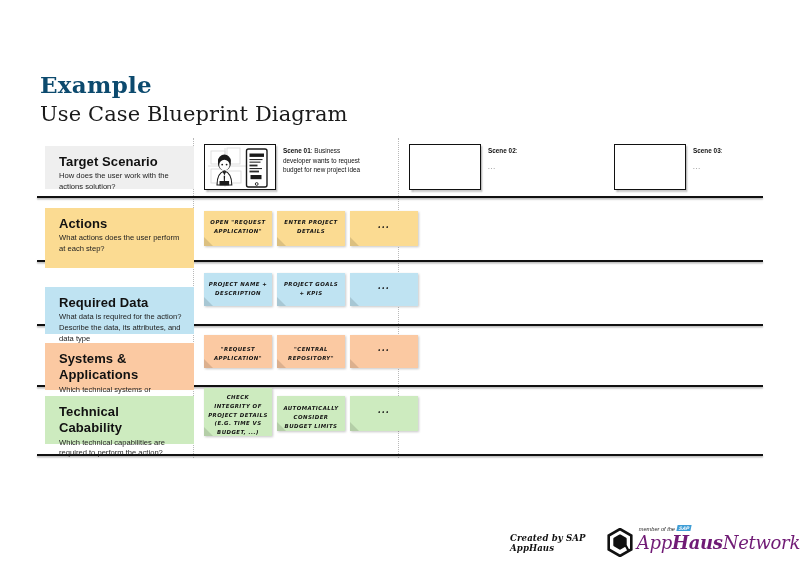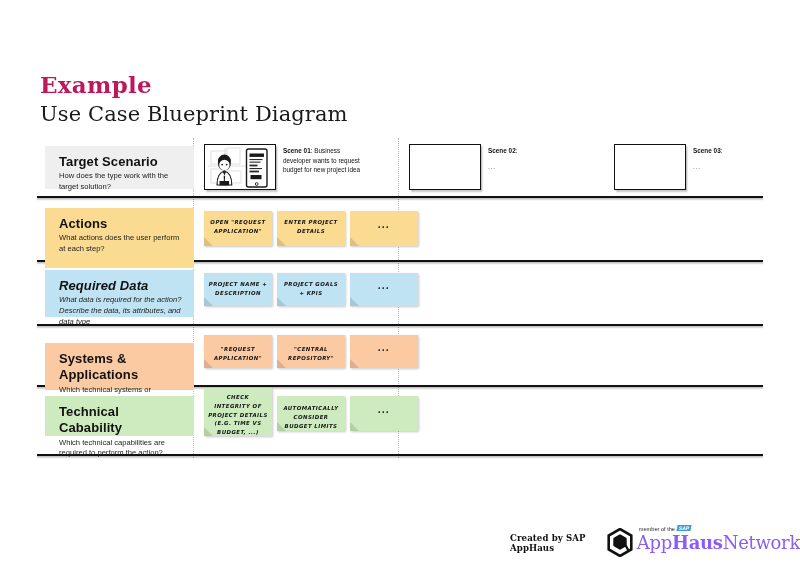--- a/index.html
+++ b/index.html
@@ -11,21 +11,21 @@
   }
   #canvas { position: relative; width: 800px; height: 566px; background: #fff; }
 
   
   .title-block { position: absolute; left: 40px; top: 72px; }
   .title-main {
     font-family: "DejaVu Serif", serif;
     font-weight: bold;
     font-size: 23px;
     letter-spacing: .3px;
-    color: #be185d;
+    color: #0c4a6e;
     line-height: 1.1;
   }
   .title-sub {
     font-family: "DejaVu Serif", serif;
     font-size: 21px;
     color: #1a1a1a;
     margin-top: 5px;
     line-height: 1.15;
     letter-spacing: .1px;
   }
@@ -100,40 +100,40 @@
     flex: none;
   }
   .scene-text { margin-left: 7px; padding-top: 2px; }
   .scene-label {
     font-size: 6.4px; line-height: 1.5; color: #111; max-width: 78px;
   }
   .scene-label b { font-weight: bold; }
   .scene-dots { font-size: 6.4px; color: #555; margin-top: 7px; letter-spacing: .8px; }
 
   
-  .footer { position: absolute; left: 510px; top: 528px; display: flex; align-items: center; }
+  .footer { position: absolute; left: 510px; top: 528px; display: flex; align-items: center; font-style: italic; }
   .footer-credit {
     font-size: 8.6px; font-weight: bold; color: #111;
     font-family: "DejaVu Serif", serif; letter-spacing: .1px;
   }
   .logo-wrap { display: flex; align-items: center; margin-left: 16px; }
   .logo-hex { width: 26px; height: 29px; flex: none; }
   .logo-txt { margin-left: 4px; position: relative; }
   .logo-member {
     font-size: 5.6px; color: #2b2b2b; position: absolute;
     top: -9px; left: 2px; white-space: nowrap;
   }
   .logo-member .sapbox {
     display: inline-block; background: #3f9ed6; color: #fff;
     font-size: 5px; font-weight: bold; padding: 0 2px; margin-left: 2px;
     transform: skewX(-12deg); vertical-align: 1px;
   }
   .logo-name {
     font-family: "DejaVu Serif", serif;
-    font-size: 18px; color: #8b5cf6; letter-spacing: -.3px; line-height: 1;
+    font-size: 18px; color: #701a75; letter-spacing: -.3px; line-height: 1;
   }
   .logo-name b { font-weight: bold; }
   .logo-name span.light { font-weight: normal; }
 </style>
 </head>
 <body>
 
 <div id="canvas">
 
   <div class="title-block">
@@ -147,21 +147,21 @@
     <div class="vdiv" style="left:361px; height:320px;"></div>
 
     <div class="hrule" style="top:58px;"></div>
     <div class="hrule" style="top:122px;"></div>
     <div class="hrule" style="top:186px;"></div>
     <div class="hrule" style="top:247px;"></div>
     <div class="hrule" style="top:316px;"></div>
 
     <div class="rowlabel" style="top:8px; left:8px; height:43px; background:#EFEFEF;">
       <div class="rl-title">Target Scenario</div>
-      <div class="rl-desc">How does the type work with the target solution?</div>
+      <div class="rl-desc">How does the user work with the actions solution?</div>
     </div>
 
     <div class="scene" style="left:167px; top:6px;">
       <div class="scene-thumb">
         <svg width="72" height="46" viewBox="0 0 72 46">
           <rect x="0" y="0" width="72" height="46" fill="#fff"></rect>
           <g stroke="#d8d8d8" stroke-width=".8" fill="none">
             <rect x="6" y="6" width="14" height="13"></rect>
             <rect x="22" y="3" width="13" height="16"></rect>
             <rect x="6" y="24" width="12" height="14"></rect>
@@ -226,37 +226,37 @@
     </div>
 
     <div class="rowlabel" style="top:70px; left:8px; height:60px; background:#FBDB92;">
       <div class="rl-title">Actions</div>
       <div class="rl-desc">What actions does the user perform at each step?</div>
     </div>
     <div class="note" style="left:167px; top:73px; width:68px; height:35px; background:#FBDB92;">Open "Request Application"</div>
     <div class="note" style="left:240px; top:73px; width:68px; height:35px; background:#FBDB92;">Enter project details</div>
     <div class="note ellipsis" style="left:313px; top:73px; width:68px; height:35px; background:#FBDB92;">...</div>
 
-    <div class="rowlabel" style="top:132px; left:8px; height:47px; background:#BFE3F2;font-style:italic;">
+    <div class="rowlabel" style="top:149px; left:8px; height:47px; background:#BFE3F2;">
       <div class="rl-title">Required Data</div>
       <div class="rl-desc">What data is required for the action? Describe the data, its attributes, and data type</div>
     </div>
     <div class="note" style="left:167px; top:135px; width:68px; height:33px; background:#BFE3F2;">Project name + description</div>
     <div class="note" style="left:240px; top:135px; width:68px; height:33px; background:#BFE3F2;">Project goals + KPIs</div>
     <div class="note ellipsis" style="left:313px; top:135px; width:68px; height:33px; background:#BFE3F2;">...</div>
 
     <div class="rowlabel" style="top:205px; left:8px; height:47px; background:#FBC9A2;">
       <div class="rl-title">Systems &amp; Applications</div>
       <div class="rl-desc">Which technical systems or applications are accessed to perform the action?</div>
     </div>
     <div class="note" style="left:167px; top:197px; width:68px; height:33px; background:#FBC9A2; padding-top:10px;">"Request Application"</div>
     <div class="note" style="left:240px; top:197px; width:68px; height:33px; background:#FBC9A2; padding-top:10px;">"Central Repository"</div>
     <div class="note ellipsis" style="left:313px; top:197px; width:68px; height:33px; background:#FBC9A2;">...</div>
 
-    <div class="rowlabel" style="top:258px; left:8px; height:40px; background:#CDEBBF;">
+    <div class="rowlabel" style="top:258px; left:8px; height:48px; background:#CDEBBF;">
       <div class="rl-title">Technical Cabability</div>
       <div class="rl-desc">Which technical capabilities are required to perform the action?</div>
     </div>
     <div class="note" style="left:167px; top:250px; width:68px; height:48px; background:#CDEBBF; padding-top:5px;">Check integrity of project details (e.g. time vs budget, ...)</div>
     <div class="note" style="left:240px; top:258px; width:68px; height:35px; background:#CDEBBF; padding-top:8px;">Automatically consider budget limits</div>
     <div class="note ellipsis" style="left:313px; top:258px; width:68px; height:35px; background:#CDEBBF;">...</div>
 
   </div>
 
   <div class="footer">

